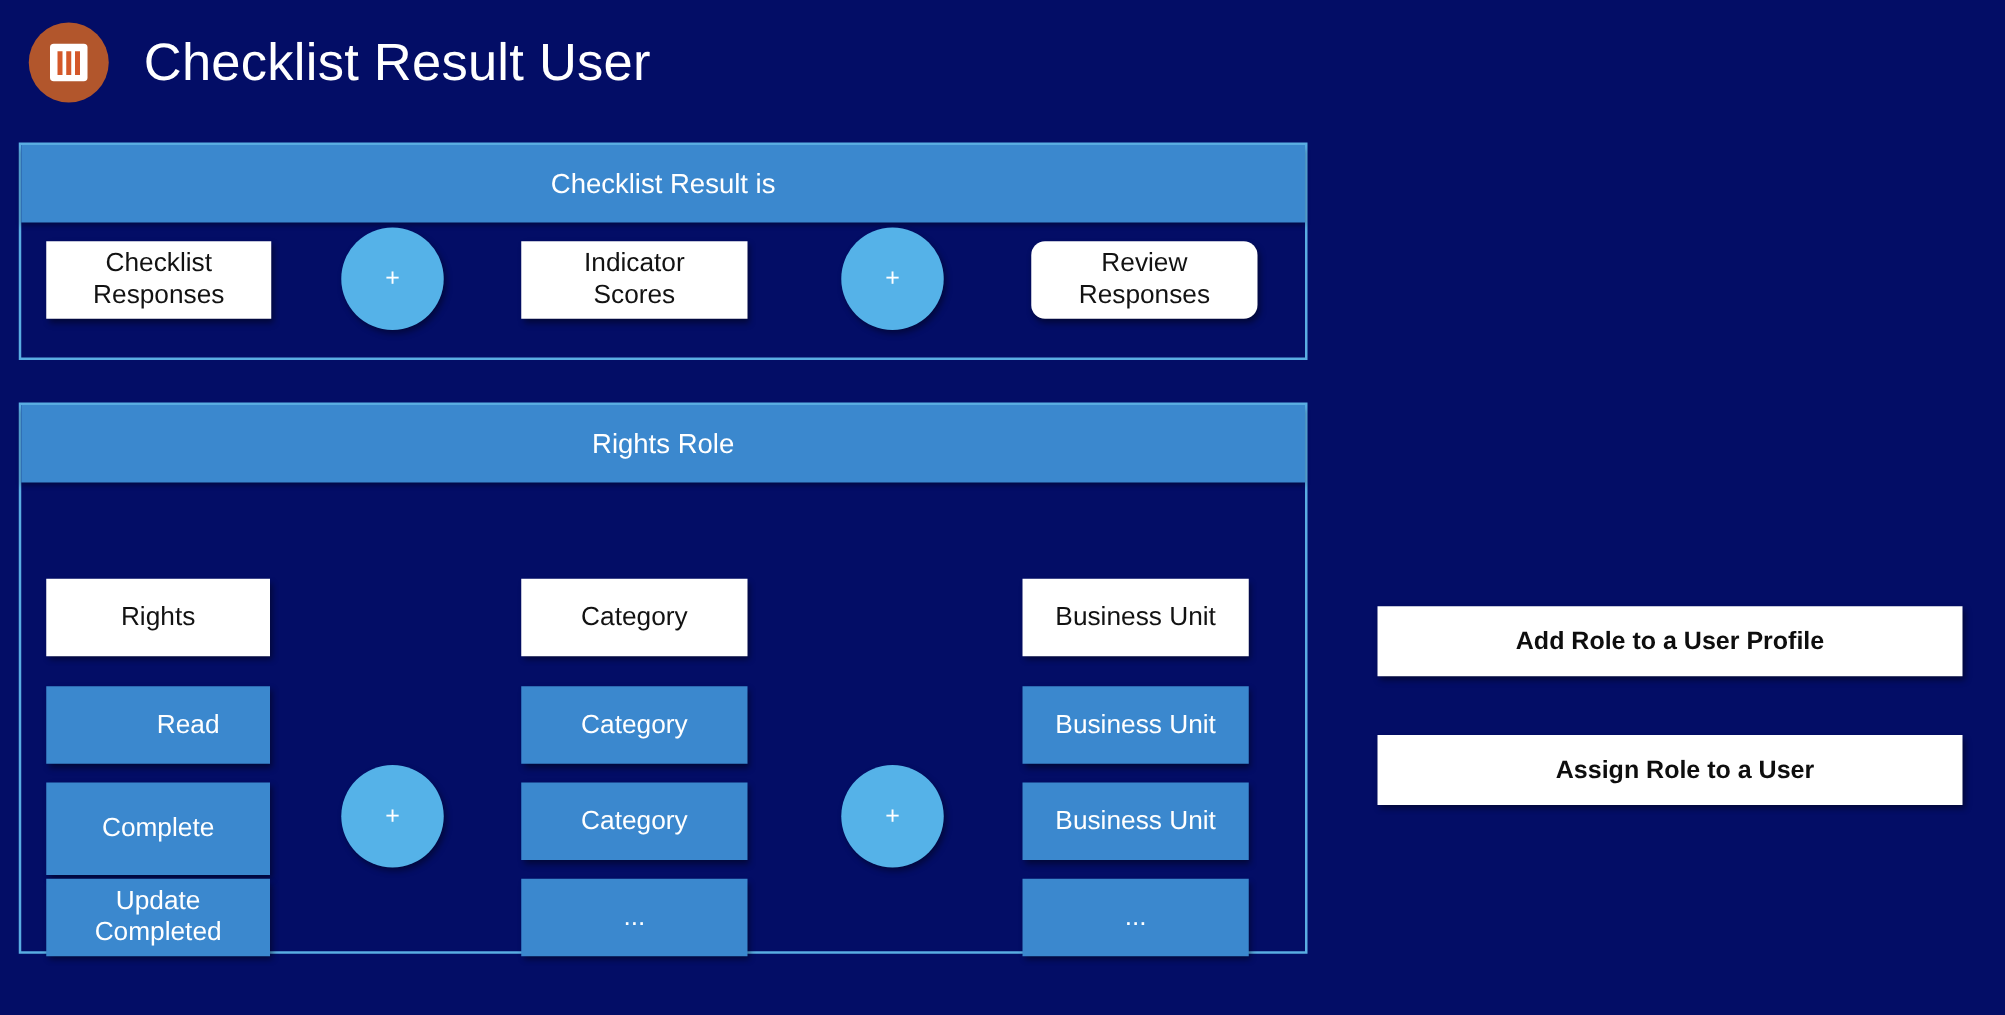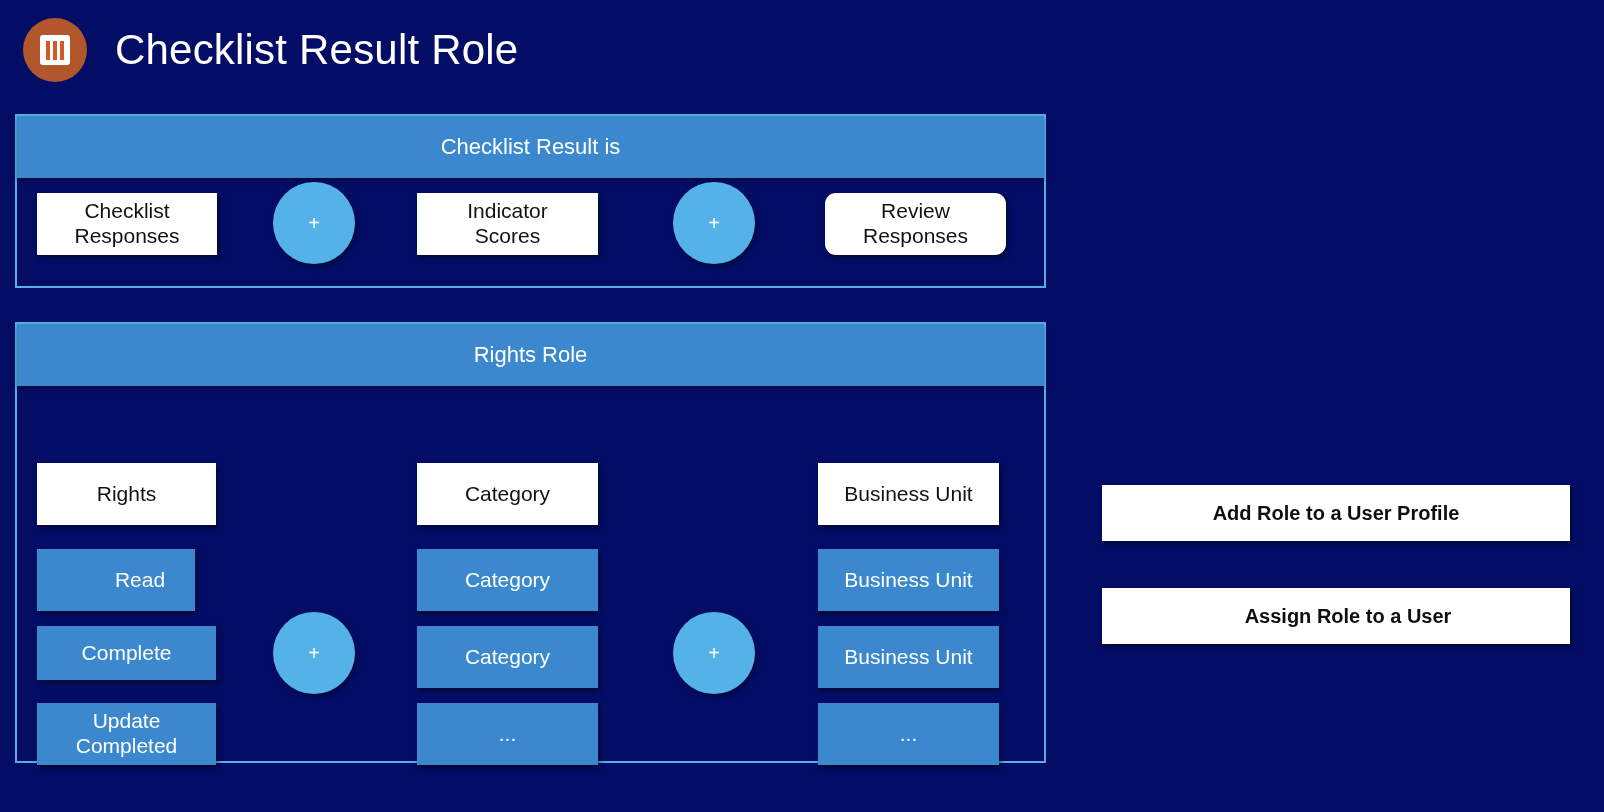--- a/index.html
+++ b/index.html
@@ -150,21 +150,21 @@
 <body>
 
 <div id="title-bar">
   <div id="app-logo">
     <span class="glyph-plate">
       <i></i>
       <i></i>
       <i></i>
     </span>
   </div>
-  <div id="page-title">Checklist Result Role</div>
+  <div id="page-title">Checklist Result User</div>
 </div>
 
 <div class="panel" id="panel-checklist-result" style="left:15px; top:114px; width:1031px; height:174px;">
 
   <div class="panel-header" style="height:62px;">Checklist Result is</div>
 
   <div class="panel-body" style="height:108px;">
 
     <div class="box white" style="left:20px; top:15px; width:180px; height:62px;">
       <span class="box-text">Checklist
@@ -194,24 +194,24 @@
 
 <div class="panel" id="panel-result-role" style="left:15px; top:322px; width:1031px; height:441px;">
 
   <div class="panel-header" style="height:62px;">Rights Role</div>
 
   <div class="panel-body" style="height:375px;">
 
     <div class="box white" style="left:20px; top:77px; width:179px; height:62px;">
       <span class="box-text">Rights</span>
     </div>
-    <div class="box blue" style="left:20px; top:163px; width:158px; height:62px;padding-left:48px;">
+    <div class="box blue" style="left:20px; top:163px; width:179px; height:62px;padding-left:48px;">
       <span class="box-text">Read</span>
     </div>
-    <div class="box blue" style="left:20px; top:240px; width:179px; height:54px;">
+    <div class="box blue" style="left:20px; top:240px; width:179px; height:74px;">
       <span class="box-text">Complete</span>
     </div>
     <div class="box blue" style="left:20px; top:317px; width:179px; height:62px;">
       <span class="box-text">Update
 Completed</span>
     </div>
 
     <div class="plus-circle" style="left:256px; top:226px;">
       <span>+</span>
     </div>

